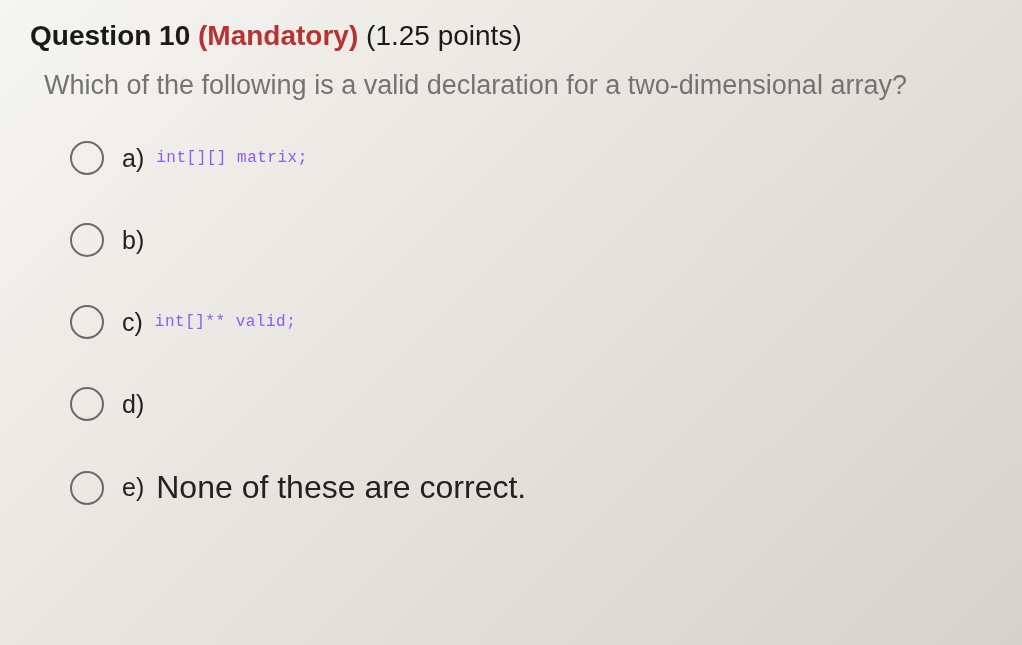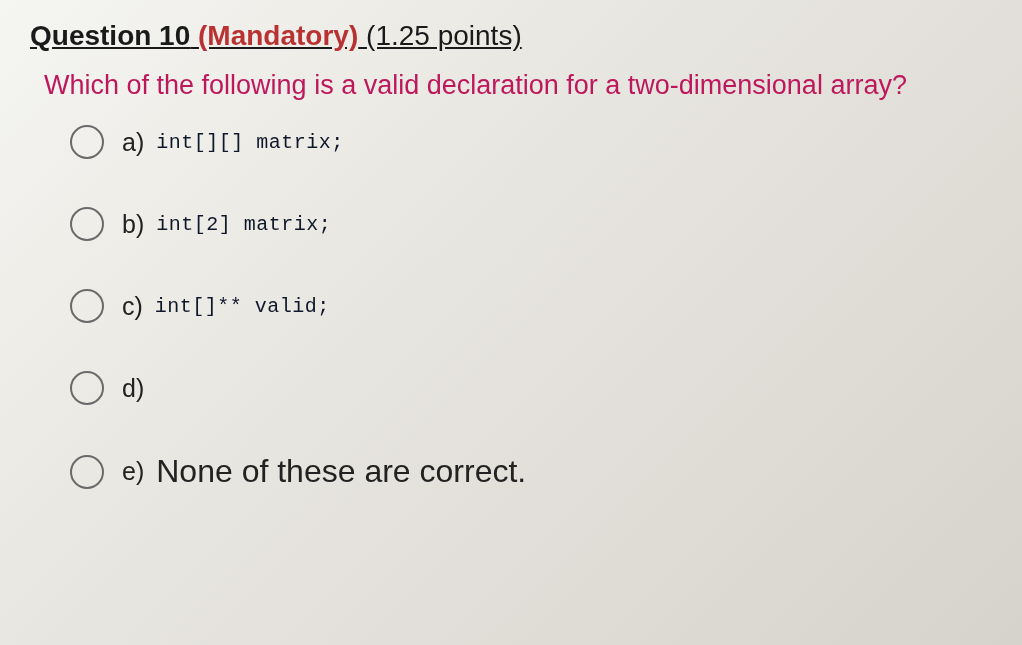--- a/index.html
+++ b/index.html
@@ -15,38 +15,37 @@
       padding: 20px 30px;
       color: #2a2a2a;
       position: relative;
       overflow: hidden;
     }
     .question-header {
       font-size: 28px;
       font-weight: 400;
       margin-bottom: 18px;
       color: #1a1a1a;
-      text-decoration: underline;
     }
     .question-number {
       font-weight: 600;
     }
     .mandatory {
       color: #b83232;
       font-weight: 600;
     }
     .points {
       font-weight: 400;
     }
     .question-text {
       font-size: 27px;
       font-weight: 400;
-      margin-bottom: 24px;
+      margin-bottom: 40px;
       margin-left: 14px;
-      color: #be185d;
+      color: #737373;
     }
     .options {
       margin-left: 40px;
     }
     .option {
       display: flex;
       align-items: center;
       margin-bottom: 48px;
     }
     .radio {
@@ -60,22 +59,22 @@
       margin-right: 18px;
     }
     .option-label {
       font-size: 25px;
       font-weight: 400;
       color: #222;
       margin-right: 12px;
     }
     .option-code {
       font-family: 'Courier New', Courier, monospace;
-      font-size: 20px;
-      color: #0f172a;
+      font-size: 16px;
+      color: #8b5cf6;
       letter-spacing: 0.5px;
     }
     .option-text {
       font-size: 32px;
       color: #222;
     }
   </style>
 </head>
 <body>
 
@@ -91,21 +90,20 @@
 
   <div class="option">
     <div class="radio"></div>
     <span class="option-label">a)</span>
     <span class="option-code">int[][] matrix;</span>
   </div>
 
   <div class="option">
     <div class="radio"></div>
     <span class="option-label">b)</span>
-    <span class="option-code">int[2] matrix;</span>
   </div>
 
   <div class="option">
     <div class="radio"></div>
     <span class="option-label">c)</span>
     <span class="option-code">int[]** valid;</span>
   </div>
 
   <div class="option">
     <div class="radio"></div>

